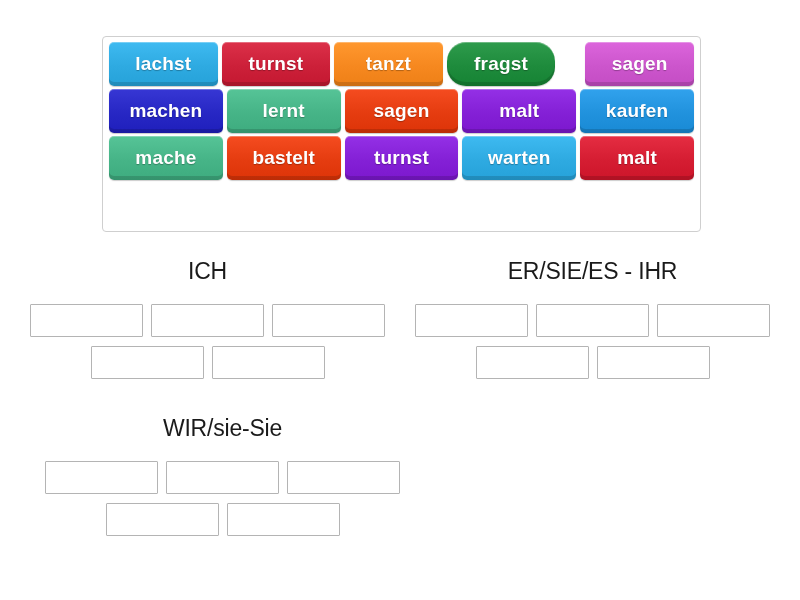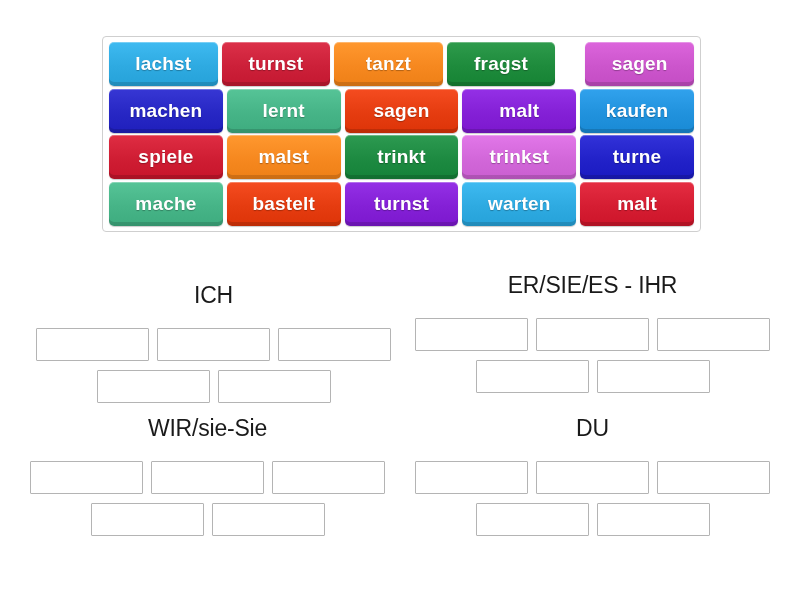--- a/index.html
+++ b/index.html
@@ -65,23 +65,23 @@
     box-shadow: inset 0 1px 0 rgba(255,255,255,0.30),
                 inset 0 -4px 0 rgba(0,0,0,0.14),
                 0 1px 1px rgba(0,0,0,0.20);
   }
 
   
   .category {
     position: absolute;
     width: 385px;
   }
-  #cat-0 { left: 21px;  top: 258px; margin-top: 24px; }
-  #cat-1 { left: 400px; top: 272px; }
-  #cat-2 { left: 15px;  top: 415px; }
+  #cat-0 { left: 15px;  top: 258px; }
+  #cat-1 { left: 400px; top: 258px; }
+  #cat-2 { left: 30px;  top: 415px; }
   #cat-3 { left: 400px; top: 415px; }
 
   .cat-title {
     text-align: center;
     font-size: 23px;
     font-weight: normal;
     color: #1a1a1a;
     font-family: "Liberation Sans", sans-serif;
     letter-spacing: -0.2px;
     margin: 0 0 20px 0;
@@ -108,36 +108,29 @@
 </head>
 <body>
 
 <div id="app">
 
   <div class="word-bank" id="word-bank">
       <div class="bank-row">
         <div class="tile" style="background: linear-gradient(rgb(62, 186, 241) 0%, rgb(46, 170, 225) 55%, rgb(38, 162, 217) 100%);">lachst</div>
         <div class="tile" style="background: linear-gradient(rgb(220, 48, 73) 0%, rgb(204, 32, 57) 55%, rgb(196, 24, 49) 100%);">turnst</div>
         <div class="tile" style="background: linear-gradient(rgb(255, 152, 47) 0%, rgb(246, 136, 31) 55%, rgb(238, 128, 23) 100%);">tanzt</div>
-        <div class="tile" style="background: linear-gradient(rgb(46, 155, 76) 0%, rgb(30, 139, 60) 55%, rgb(22, 131, 52) 100%);">fragst</div>
+        <div class="tile" style="background: linear-gradient(rgb(46, 155, 76) 0%, rgb(30, 139, 60) 55%, rgb(22, 131, 52) 100%); border-radius: 19px;">fragst</div>
         <div class="tile" style="background: linear-gradient(rgb(220, 101, 220) 0%, rgb(204, 85, 204) 55%, rgb(196, 77, 196) 100%); margin-left: 28px;">sagen</div>
       </div>
       <div class="bank-row">
         <div class="tile" style="background: linear-gradient(rgb(55, 55, 212) 0%, rgb(39, 39, 196) 55%, rgb(31, 31, 188) 100%);">machen</div>
         <div class="tile" style="background: linear-gradient(rgb(86, 196, 151) 0%, rgb(70, 180, 135) 55%, rgb(62, 172, 127) 100%);">lernt</div>
         <div class="tile" style="background: linear-gradient(rgb(245, 76, 32) 0%, rgb(229, 60, 16) 55%, rgb(221, 52, 8) 100%);">sagen</div>
         <div class="tile" style="background: linear-gradient(rgb(148, 48, 230) 0%, rgb(132, 32, 214) 55%, rgb(124, 24, 206) 100%);">malt</div>
         <div class="tile" style="background: linear-gradient(rgb(49, 162, 237) 0%, rgb(33, 146, 221) 55%, rgb(25, 138, 213) 100%);">kaufen</div>
-      </div>
-      <div class="bank-row">
-        <div class="tile" style="background: linear-gradient(rgb(223, 45, 67) 0%, rgb(207, 29, 51) 55%, rgb(199, 21, 43) 100%);">spiele</div>
-        <div class="tile" style="background: linear-gradient(rgb(255, 152, 47) 0%, rgb(246, 136, 31) 55%, rgb(238, 128, 23) 100%);">malst</div>
-        <div class="tile" style="background: linear-gradient(rgb(45, 154, 81) 0%, rgb(29, 138, 65) 55%, rgb(21, 130, 57) 100%);">trinkt</div>
-        <div class="tile" style="background: linear-gradient(rgb(226, 119, 233) 0%, rgb(210, 103, 217) 55%, rgb(202, 95, 209) 100%);">trinkst</div>
-        <div class="tile" style="background: linear-gradient(rgb(50, 50, 217) 0%, rgb(34, 34, 201) 55%, rgb(26, 26, 193) 100%);">turne</div>
       </div>
       <div class="bank-row">
         <div class="tile" style="background: linear-gradient(rgb(86, 196, 151) 0%, rgb(70, 180, 135) 55%, rgb(62, 172, 127) 100%); text-align: right;">mache</div>
         <div class="tile" style="background: linear-gradient(rgb(245, 76, 32) 0%, rgb(229, 60, 16) 55%, rgb(221, 52, 8) 100%);">bastelt</div>
         <div class="tile" style="background: linear-gradient(rgb(148, 48, 230) 0%, rgb(132, 32, 214) 55%, rgb(124, 24, 206) 100%);">turnst</div>
         <div class="tile" style="background: linear-gradient(rgb(62, 186, 241) 0%, rgb(46, 170, 225) 55%, rgb(38, 162, 217) 100%);">warten</div>
         <div class="tile" style="background: linear-gradient(rgb(229, 45, 66) 0%, rgb(213, 29, 50) 55%, rgb(205, 21, 42) 100%);">malt</div>
       </div>
     </div>
 
@@ -170,26 +163,14 @@
       <div class="slot-row">
         <div class="slot"></div>
         <div class="slot"></div>
         <div class="slot"></div>
       </div>
       <div class="slot-row">
         <div class="slot"></div>
         <div class="slot"></div>
       </div>
     </div>
-  <div class="category" id="cat-3">
-      <div class="cat-title">DU</div>
-      <div class="slot-row">
-        <div class="slot"></div>
-        <div class="slot"></div>
-        <div class="slot"></div>
-      </div>
-      <div class="slot-row">
-        <div class="slot"></div>
-        <div class="slot"></div>
-      </div>
-    </div>
 
 </div>
 
 </body></html>

